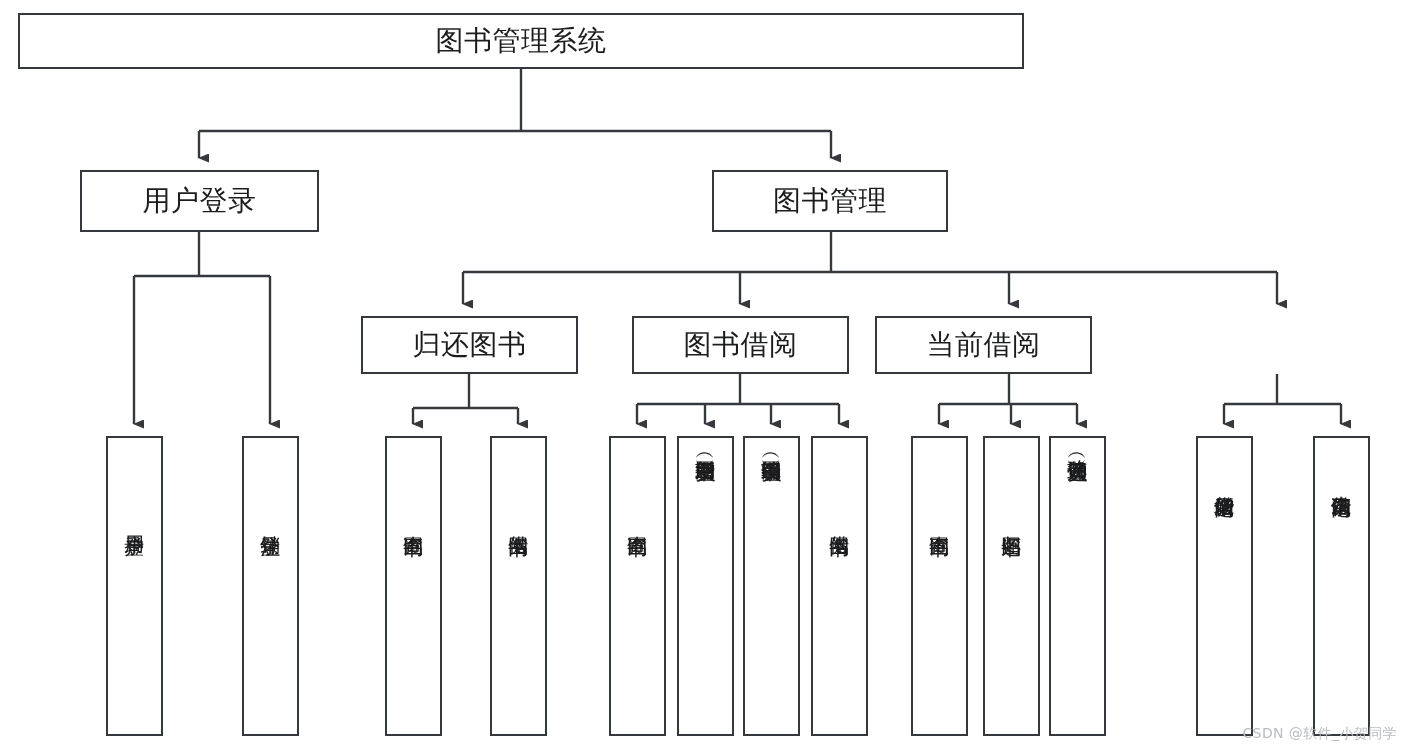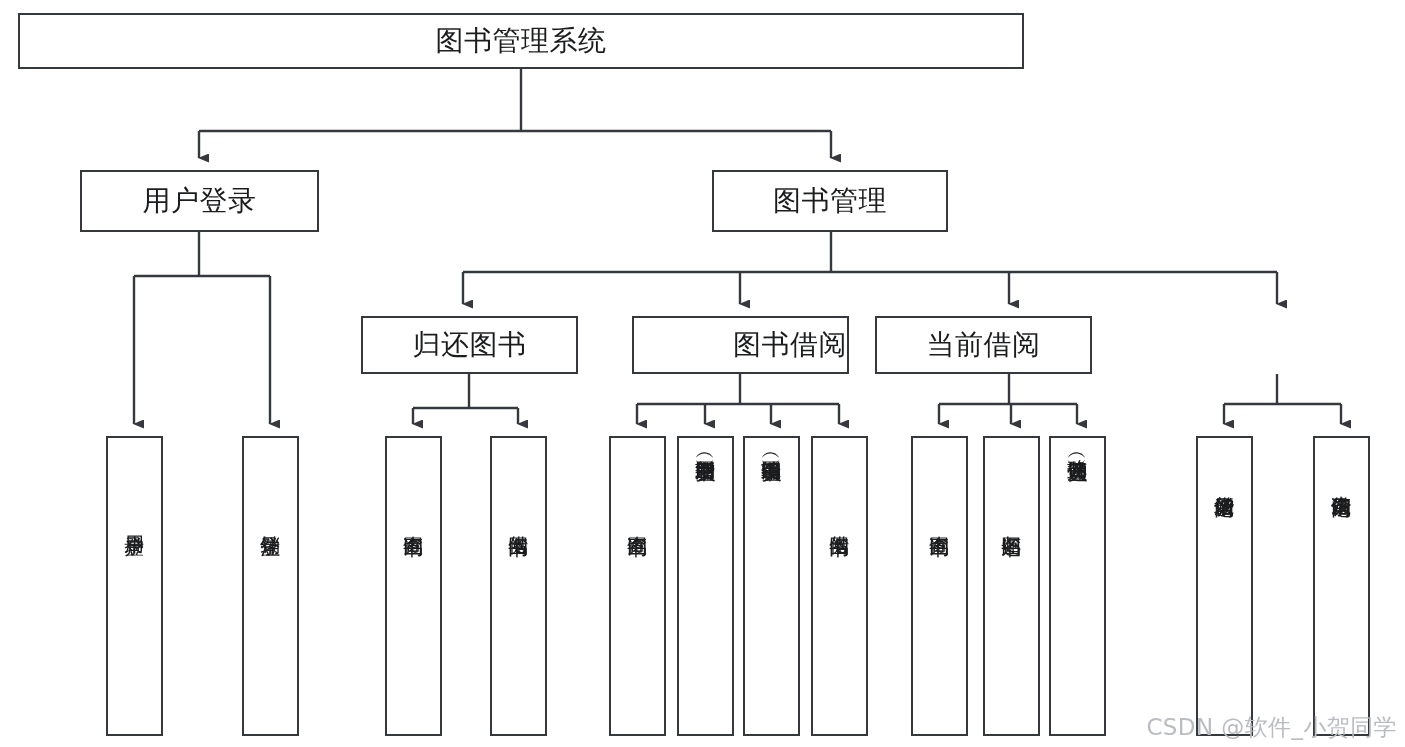--- a/index.html
+++ b/index.html
@@ -54,21 +54,21 @@
   }
   .node-v .vlabel {
     writing-mode: vertical-rl;
     text-orientation: upright;
     display: block;
   }
   #watermark {
     position: absolute;
     right: 8px;
     bottom: 4px;
-    font-size: 23px;
+    font-size: 14px;
     color: #b9bcc0;
     letter-spacing: 0.4px;
     user-select: none;
     white-space: nowrap;
   }
 </style>
 </head>
 <body>
 
 <div id="diagram-root">
@@ -131,21 +131,21 @@
   <div class="node node-h" style="left:80px; top:170px; width:239px; height:62px;">
     <span>用户登录</span>
   </div>
   <div class="node node-h" style="left:712px; top:170px; width:236px; height:62px;">
     <span>图书管理</span>
   </div>
 
   <div class="node node-h" style="left:361px; top:316px; width:217px; height:58px;">
     <span>归还图书</span>
   </div>
-  <div class="node node-h" style="left:632px; top:316px; width:217px; height:58px;justify-content:flex-end;">
+  <div class="node node-h" style="left:632px; top:316px; width:217px; height:58px;">
     <span>图书借阅</span>
   </div>
   <div class="node node-h" style="left:875px; top:316px; width:217px; height:58px;">
     <span>当前借阅</span>
   </div>
 
   <div class="node node-v" style="left:106px; top:436px; width:57px; height:300px; padding-top:82px;">
     <span class="vlabel">用户登录</span>
   </div>
   <div class="node node-v" style="left:242px; top:436px; width:57px; height:300px; padding-top:82px;">

